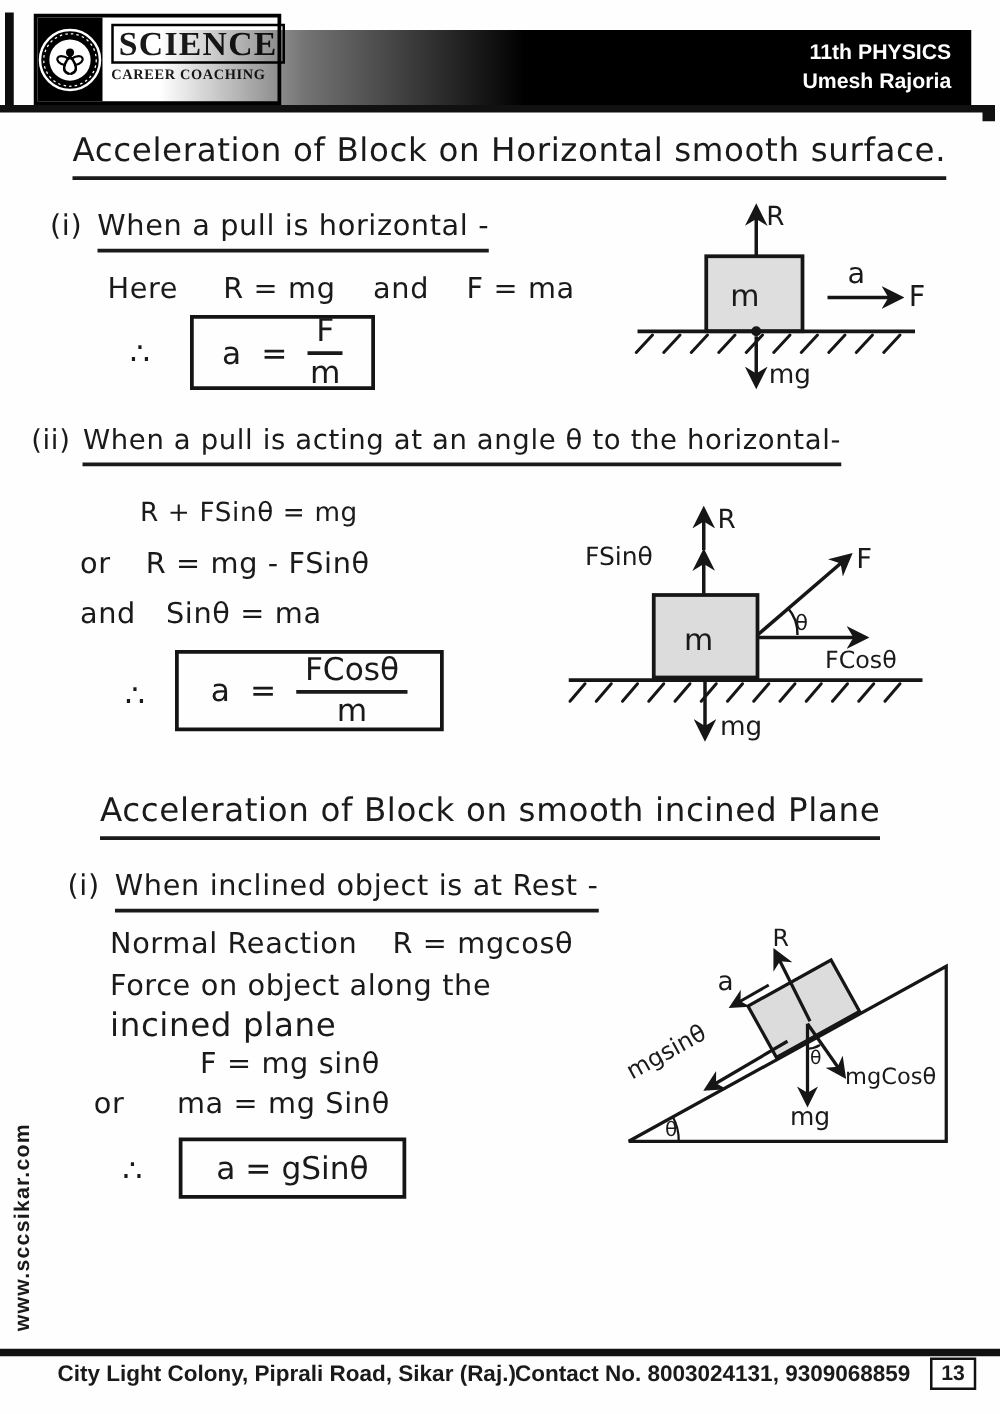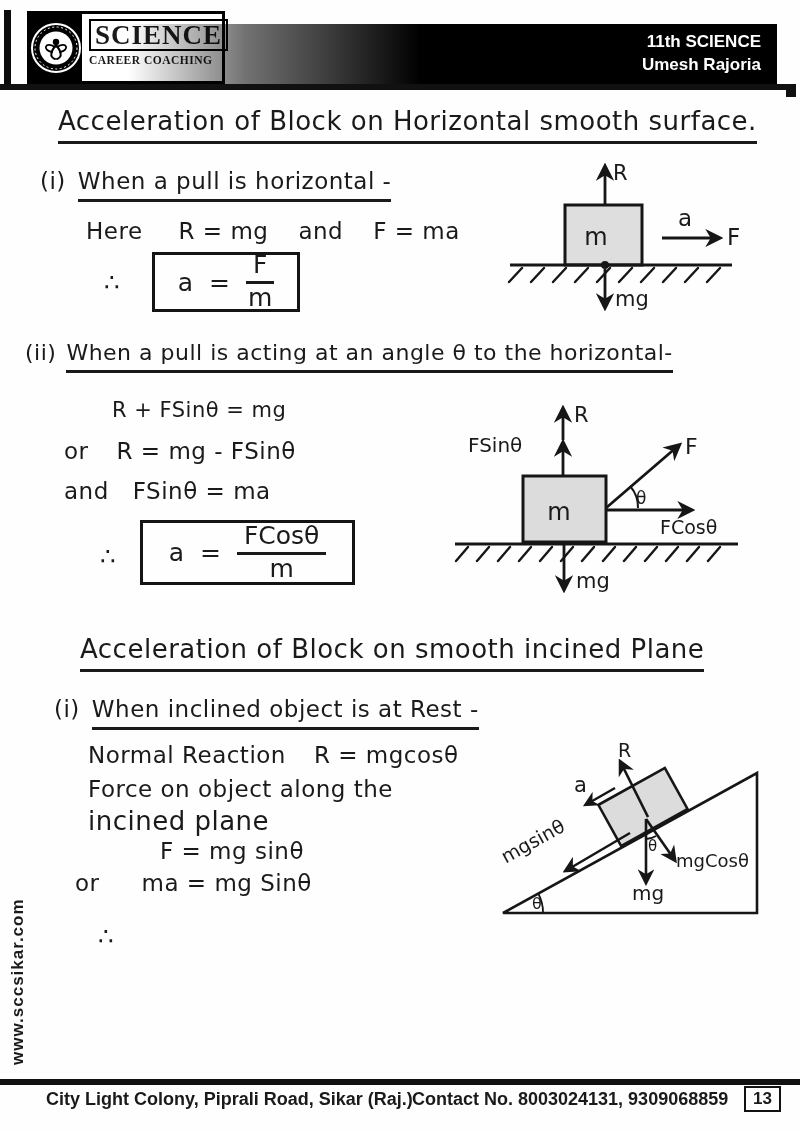--- a/index.html
+++ b/index.html
@@ -96,21 +96,21 @@
         <path d="M25 28 C15 22 12 31 22 33 M27 28 C37 22 40 31 30 33" stroke="#000" stroke-width="1.8" fill="none" stroke-linecap="round"></path>
       </svg>
     </div>
     <div class="logo-text">
       <span class="logo-title">SCIENCE</span>
       <div class="logo-sub">CAREER COACHING</div>
     </div>
   </div>
 
   <div class="abs header-bar">
-    <div>11th SCIENCE</div>
+    <div>11th PHYSICS</div>
     <div>Umesh Rajoria</div>
   </div>
 
   <div class="abs top-rule"></div>
   <div class="abs top-rule-tail"></div>
 
   <div class="abs hw ul title1">Acceleration of Block on Horizontal smooth surface.</div>
 
   <div class="abs hw row c1-head">
     <span>(i)</span>
@@ -170,21 +170,21 @@
     <span class="ul">When a pull is acting at an angle θ to the horizontal-</span>
   </div>
 
   <div class="abs hw c2-eq1">R + FSinθ  =  mg</div>
   <div class="abs hw row c2-eq2">
     <span>or</span>
     <span>R  =  mg - FSinθ</span>
   </div>
   <div class="abs hw row c2-eq3">
     <span>and</span>
-    <span>FSinθ  =  ma</span>
+    <span>Sinθ  =  ma</span>
   </div>
 
   <div class="abs hw therefore t2">∴</div>
   <div class="abs fbox box2">
     <span>a</span>
     <span>=</span>
     <span class="frac">
       <span class="num">FCosθ</span>
       <span>m</span>
     </span>
@@ -241,20 +241,23 @@
     <span>R = mgcosθ</span>
   </div>
   <div class="abs hw c3-l3">incined plane</div>
   <div class="abs hw c3-l4">F  =  mg sinθ</div>
   <div class="abs hw row c3-l5">
     <span>or</span>
     <span>ma  =  mg Sinθ</span>
   </div>
 
   <div class="abs hw therefore t3">∴</div>
+  <div class="abs fbox box3">
+    <span>a  =  gSinθ</span>
+  </div>
 
   <svg class="abs" style="left:480px; top:735px;" width="300" height="195" viewBox="0 0 300 195">
     <defs>
       <marker id="ah3" viewBox="0 0 10 10" refX="7" refY="5" markerWidth="6.5" markerHeight="6.5" orient="auto">
         <path d="M0 0 L10 5 L0 10 L3 5 Z" fill="#161616"></path>
       </marker>
     </defs>
     <path d="M23 178 L277 178 L277 38 Z" fill="none" stroke="#161616" stroke-width="2.6"></path>
     <g transform="translate(163,72) rotate(-29)">
       <rect x="-38" y="-23.5" width="76" height="47" fill="#dcdcdc" stroke="#161616" stroke-width="2.6"></rect>

